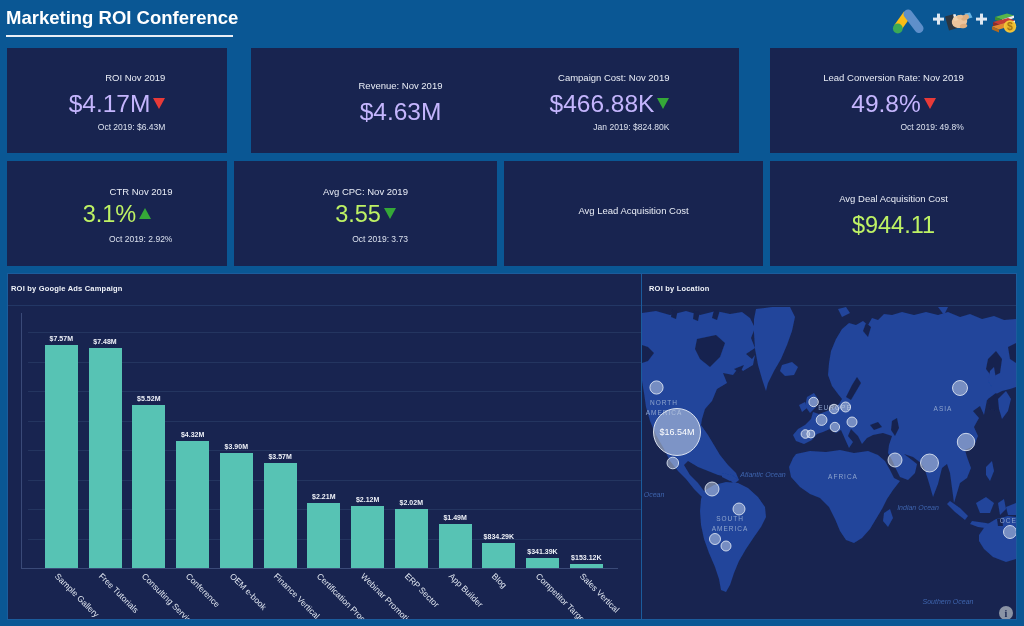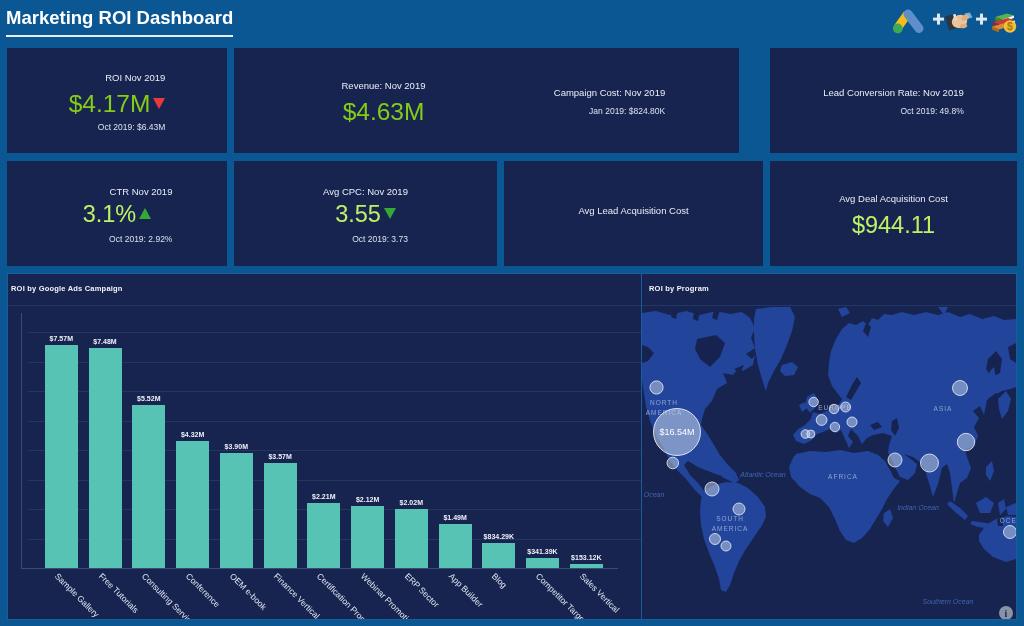--- a/index.html
+++ b/index.html
@@ -3,38 +3,38 @@
 <meta charset="utf-8">
 <style>
   * { margin:0; padding:0; box-sizing:border-box; }
   html,body { width:1024px; height:626px; overflow:hidden; }
   body { background:#0a5794; font-family:"Liberation Sans", sans-serif; position:relative; }
   .abs { position:absolute; }
   .card { position:absolute; background:#182450; display:flex; align-items:center; justify-content:center; padding-top:3px; }
   .inner { display:inline-block; text-align:center; }
   .klabel { font-size:9.5px; color:#e9edf6; text-align:right; line-height:12px; margin-bottom:7px; }
   .klabel.ctr { text-align:center; }
-  .knum { font-size:24.5px; color:#84cc16; line-height:26px; white-space:nowrap; }
+  .knum { font-size:24.5px; color:#c4b5fd; line-height:26px; white-space:nowrap; }
   .knum2 { font-size:23.5px; color:#bef264; line-height:24px; white-space:nowrap; }
   .ksub { font-size:8.5px; color:#dbe1ee; text-align:right; line-height:11px; margin-top:5px; }
   .tri-dn { display:inline-block; width:0; height:0; border-left:6px solid transparent; border-right:6px solid transparent; border-top:11px solid #e83a38; vertical-align:baseline; position:relative; top:-3px; margin-left:3px; }
   .tri-up { display:inline-block; width:0; height:0; border-left:6px solid transparent; border-right:6px solid transparent; border-bottom:11px solid #35a838; vertical-align:baseline; position:relative; top:-3px; margin-left:3px; }
   .tri-dn.g { border-top-color:#35a838; }
   .panel { position:absolute; background:#182450; border:1px solid #1b5c9c; overflow:hidden; }
   .ptitle { position:absolute; left:3px; top:10px; font-size:7.5px; line-height:10px; font-weight:bold; color:#f2f5fa; letter-spacing:0.2px; }
   .psep { position:absolute; left:0; right:0; top:31px; height:1px; background:#233765; }
   .bar { position:absolute; background:#57c3b4; }
   .bval { position:absolute; font-size:7px; font-weight:bold; line-height:9px; color:#eef1f8; white-space:nowrap; transform:translateX(-50%); }
   .bcat { position:absolute; font-size:8.5px; color:#e2e8f2; white-space:nowrap; transform:rotate(45deg); transform-origin:top left; }
   .gline { position:absolute; left:20px; right:11px; height:1px; background:#243560; }
 </style>
 </head>
 <body>
 
-<div class="abs" style="left:6px; top:7px; font-size:18.5px; line-height:21px; font-weight:bold; color:#ffffff;">Marketing ROI Dashboard</div>
+<div class="abs" style="left:6px; top:7px; font-size:18.5px; line-height:21px; font-weight:bold; color:#ffffff;">Marketing ROI Conference</div>
 <div class="abs" style="left:6px; top:35px; width:227px; height:2px; background:#e9eef5;"></div>
 
 <svg class="abs" style="left:888px; top:6px;" width="132" height="28" viewBox="0 0 132 28">
 
   <g transform="translate(20,7.5)">
     <line x1="-10.5" y1="14.5" x2="-0.5" y2="0.5" stroke="#f9bc15" stroke-width="8.6"></line>
     <circle cx="-10.2" cy="15" r="4.9" fill="#3ba955"></circle>
     <line x1="0" y1="0.5" x2="11" y2="15" stroke="#5e8fca" stroke-width="9" stroke-linecap="round"></line>
   </g>
 
@@ -74,35 +74,37 @@
   </g>
 </svg>
 
 <div class="card" style="left:7px; top:48px; width:220px; height:105px;">
   <div class="inner">
     <div class="klabel">ROI Nov 2019</div>
     <div class="knum">$4.17M<span class="tri-dn"></span></div>
     <div class="ksub">Oct 2019: $6.43M</div>
   </div>
 </div>
-<div class="card" style="left:234px; top:48px; width:263px; height:105px;padding-left:36px;">
+<div class="card" style="left:251px; top:48px; width:263px; height:105px;padding-left:36px;">
   <div class="inner">
     <div class="klabel ctr">Revenue: Nov 2019</div>
     <div class="knum">$4.63M</div>
   </div>
 </div>
 <div class="card" style="left:480px; top:48px; width:259px; height:105px;">
   <div class="inner">
     <div class="klabel">Campaign Cost: Nov 2019</div>
+    <div class="knum">$466.88K<span class="tri-dn g"></span></div>
     <div class="ksub">Jan 2019: $824.80K</div>
   </div>
 </div>
 <div class="card" style="left:770px; top:48px; width:247px; height:105px;">
   <div class="inner">
     <div class="klabel ctr">Lead Conversion Rate: Nov 2019</div>
+    <div class="knum">49.8%<span class="tri-dn"></span></div>
     <div class="ksub">Oct 2019: 49.8%</div>
   </div>
 </div>
 
 <div class="card" style="left:7px; top:161px; width:220px; height:105px;">
   <div class="inner">
     <div class="klabel" style="margin-bottom:4px;margin-left:48px;">CTR Nov 2019</div>
     <div class="knum2">3.1%<span class="tri-up"></span></div>
     <div class="ksub" style="margin-top:8px;">Oct 2019: 2.92%</div>
   </div>
@@ -176,21 +178,21 @@
       <div class="bar" style="left:518.0px; top:283.9px; width:33px; height:10.1px;"></div>
       <div class="bval" style="left:534.5px; top:272.9px;">$341.39K</div>
       <div class="bcat" style="left:533.0px; top:297px;">Competitor Targets</div>
       <div class="bar" style="left:561.8px; top:289.5px; width:33px; height:4.5px;"></div>
       <div class="bval" style="left:578.3px; top:278.5px;">$153.12K</div>
       <div class="bcat" style="left:576.8px; top:297px;">Sales Vertical</div>
     </div>
 </div>
 
 <div class="panel" style="left:641px; top:273px; width:376px; height:347px;">
-  <div class="ptitle" style="left:7px;">ROI by Program</div>
+  <div class="ptitle" style="left:7px;">ROI by Location</div>
   <div class="psep"></div>
   <svg id="mapsvg" style="position:absolute; left:0px; top:33px;" width="374" height="312" viewBox="0 0 374 312">
       <defs>
         <filter id="soft" x="-5%" y="-5%" width="110%" height="110%">
           <feGaussianBlur stdDeviation="0.7"></feGaussianBlur>
         </filter>
       </defs>
       <rect x="0" y="0" width="374" height="312" fill="#182450"></rect>
       <g filter="url(#soft)">
         <path d="M0,6 L14,4 L28,8 L44,4 L58,8 L74,4 L88,7 L100,5 L108,11 L113,21 L109,31 L113,41 L104,47 L110,52 L113,48 L111,58 L101,64 L97,60 L91,68 L81,66 L85,76 L75,82 L70,94 L63,102 L60,112 L59,118 L66,128 L72,138 L78,148 L86,158 L94,166 L97,173 L92,177 L85,170 L76,168 L66,164 L56,160 L46,154 L42,158 L48,168 L56,176 L62,184 L68,190 L73,194 L70,198 L62,192 L52,182 L44,172 L36,164 L28,154 L22,142 L14,128 L8,114 L4,100 L2,86 L0,74 Z" fill="#20449b"></path>

